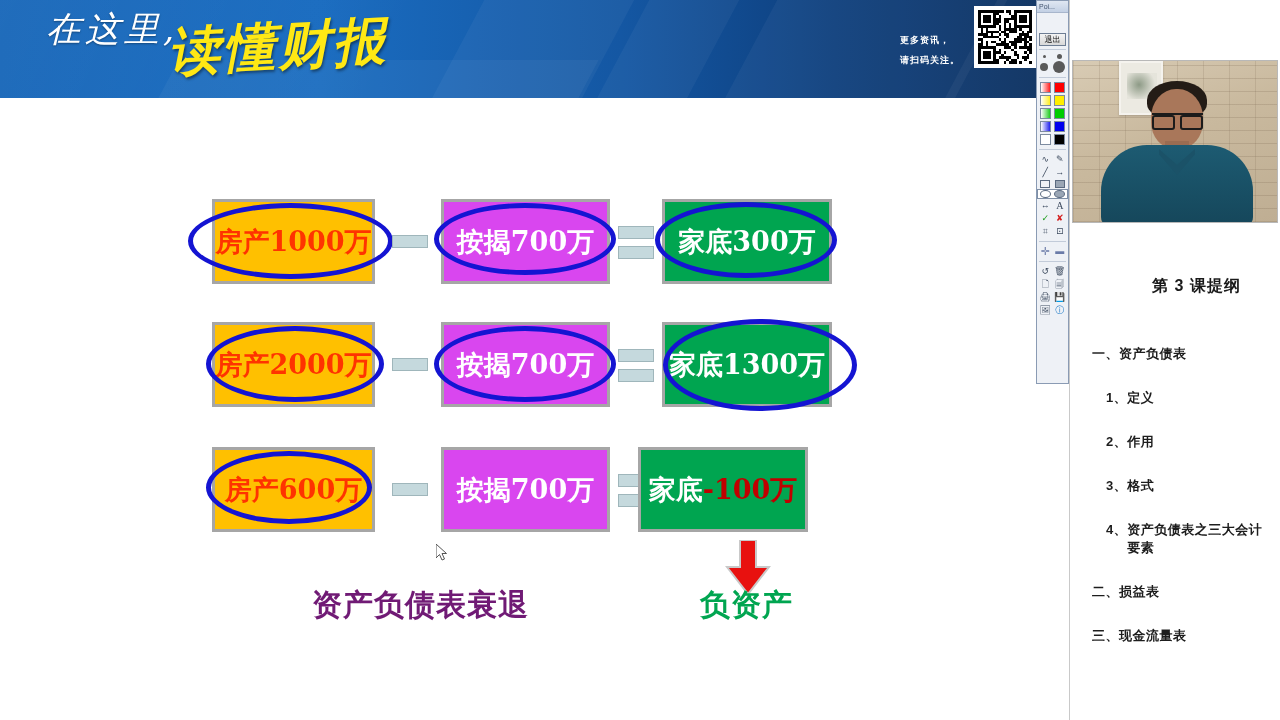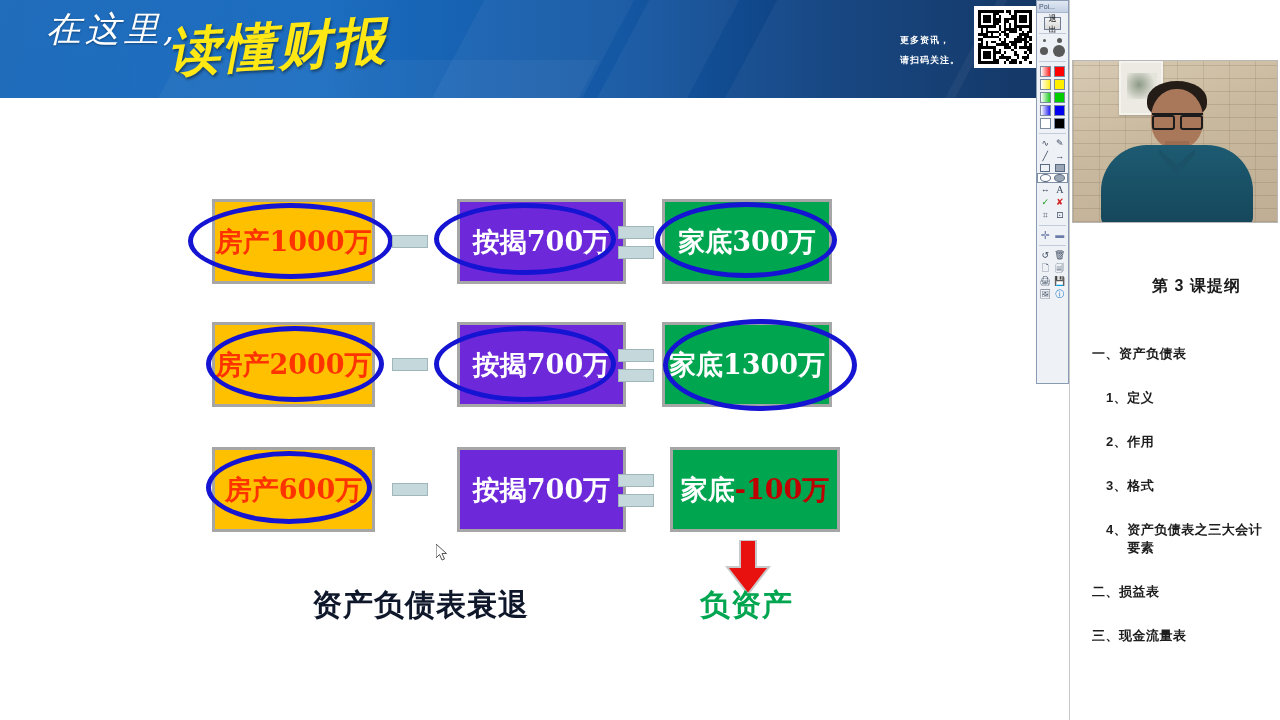--- a/index.html
+++ b/index.html
@@ -83,21 +83,21 @@
     position: absolute;
     border: 3px solid #a6a6a6;
     display: flex; align-items: center; justify-content: center;
     font-family: "DejaVu Serif", serif;
     font-weight: bold;
     font-size: 27px;
     letter-spacing: 0px;
     white-space: nowrap;
   }
   .cell.orange { background: #ffc000; color: #ff3300; }
-  .cell.red    { background: #6d28d9; color: #ffffff; margin-left: 16px; }
+  .cell.red    { background: #d946ef; color: #ffffff; }
   .cell.green  { background: #00a550; color: #ffffff; }
   .cell .neg   { color: #c00000; }
 
   
   .ellipse {
     position: absolute;
     border: 5px solid #1414d2;
     border-radius: 50%;
     pointer-events: none;
   }
@@ -119,21 +119,21 @@
   .down-arrow { position: absolute; }
 
   .caption {
     position: absolute;
     font-family: "DejaVu Serif", serif;
     font-weight: bold;
     font-size: 30px;
     letter-spacing: 1px;
     white-space: nowrap;
   }
-  .caption.blue  { color: #0f172a; text-align: right; }
+  .caption.blue  { color: #701a75; text-align: right; }
   .caption.green { color: #00a550; }
 
   .cursor { position: absolute; left: 436px; top: 446px; }
 
   
   .toolbar {
     position: absolute; left: 1036px; top: 0;
     width: 33px; height: 384px;
     background: #eef1f6;
     border: 1px solid #8a9bb4;
@@ -141,26 +141,26 @@
     display: flex; flex-direction: column; align-items: center;
   }
   .tb-title {
     width: 100%; height: 12px;
     background: linear-gradient(#dfe7f2, #c3d0e4);
     color: #41536e; font-size: 7px;
     padding-left: 2px; line-height: 12px;
     border-bottom: 1px solid #a8b6cc;
   }
   .tb-exit {
-    margin-top: 4px;
-    width: 17px; height: 13px;
+    margin-top: 20px;
+    width: 27px; height: 13px;
     background: linear-gradient(#f4f4f4, #d8d8d8);
     border: 1px solid #6d7d93;
     font-size: 8px; color: #111;
-    display: flex; align-items: center; justify-content: center; text-align: center;
+    display: flex; align-items: center; justify-content: center;
   }
   .tb-sep { width: 27px; height: 1px; background: #c2cbd9; margin: 3px 0; }
   .tb-row { display: flex; width: 29px; justify-content: space-around; align-items: center; margin: 1px 0; }
   .sw { width: 11px; height: 11px; border: 1px solid #7d8ba0; }
   .dot { border-radius: 50%; background: #595959; }
   .tb-ic {
     width: 12px; height: 11px;
     display: flex; align-items: center; justify-content: center;
     font-size: 9px; color: #3c4a5e; line-height: 1;
   }
@@ -795,21 +795,21 @@
 
       <div class="cell red" style="left:441px; top:349px; width:169px; height:85px;">
         <span>按揭700万</span>
       </div>
 
       <div class="op eq" style="left:614px; top:372px; width:44px; height:40px;">
         <div class="bar"></div>
         <div class="bar"></div>
       </div>
 
-      <div class="cell green" style="left:670px; top:349px; width:170px; height:85px;">
+      <div class="cell green" style="left:638px; top:349px; width:170px; height:85px;">
         <span>家底</span>
           <span class="neg">-100万</span>
       </div>
 
       <div class="down-arrow" style="left:725px; top:442px;">
         <svg width="46" height="56" viewBox="0 0 46 56">
           <polygon points="15,0 31,0 31,27 44,27 23,54 2,27 15,27" fill="#e8110f" stroke="#c9c9c9" stroke-width="2"></polygon>
         </svg>
       </div>
 

